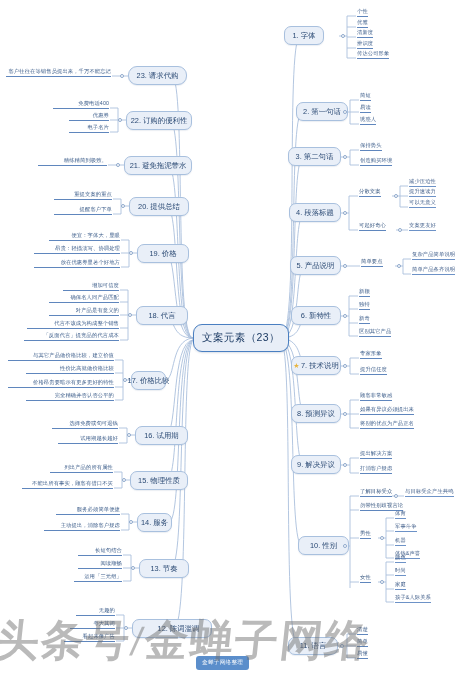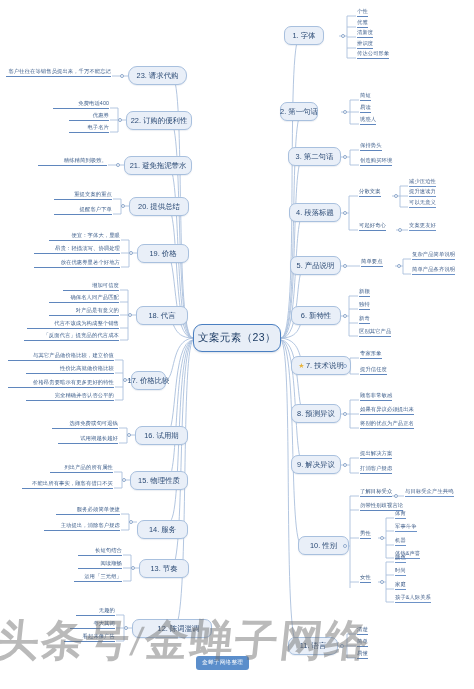--- a/index.html
+++ b/index.html
@@ -282,49 +282,49 @@
       <path d="M131 581 L 123 581"></path>
 
       <path d="M132 628 L 124 628"></path>
       <path d="M124 615 L 124 641"></path>
       <path d="M124 615 L 116 615"></path>
         <path d="M124 628 L 116 628"></path>
       <path d="M124 641 L 116 641"></path>
     </g>
   </svg>
 
-  <div class="center-node" style="left:193px;top:324px;width:88px;height:28px;">文案元素（23）</div>
+  <div class="center-node" style="left:193px;top:324px;width:96px;height:28px;">文案元素（23）</div>
 
   <div class="topic" style="left:284px;top:26px;width:40px;height:19px;">1. 字体</div>
-  <div class="topic" style="left:280px;top:102px;width:38px;height:19px;text-align:right;">2. 第一句话</div>
+  <div class="topic" style="left:296px;top:102px;width:52px;height:19px;text-align:right;">2. 第一句话</div>
   <div class="topic" style="left:288px;top:147px;width:53px;height:19px;">3. 第二句话</div>
   <div class="topic" style="left:289px;top:203px;width:52px;height:19px;">4. 段落标题</div>
   <div class="topic" style="left:290px;top:256px;width:51px;height:19px;">5. 产品说明</div>
   <div class="topic" style="left:291px;top:306px;width:50px;height:19px;">6. 新特性</div>
 
-  <div class="topic" style="left:291px;top:356px;width:60px;height:19px;">
+  <div class="topic" style="left:291px;top:356px;width:50px;height:19px;">
     <span class="star">★</span>
     <span>7. 技术说明</span>
   </div>
 
   <div class="topic" style="left:291px;top:404px;width:50px;height:19px;">8. 预测异议</div>
   <div class="topic" style="left:291px;top:455px;width:50px;height:19px;">9. 解决异议</div>
   <div class="topic" style="left:290px;top:536px;width:51px;height:19px;margin-left:8px;">10. 性别</div>
   <div class="topic" style="left:288px;top:637px;width:50px;height:18px;">11. 语言</div>
 
   <div class="topic" style="left:128px;top:66px;width:59px;height:19px;border-radius:9px;">23. 请求代购</div>
   <div class="topic" style="left:126px;top:111px;width:66px;height:19px;">22. 订购的便利性</div>
   <div class="topic" style="left:124px;top:156px;width:68px;height:19px;">21. 避免拖泥带水</div>
   <div class="topic" style="left:129px;top:197px;width:60px;height:19px;">20. 提供总结</div>
   <div class="topic" style="left:137px;top:244px;width:52px;height:19px;">19. 价格</div>
   <div class="topic" style="left:136px;top:306px;width:52px;height:19px;">18. 代言</div>
   <div class="topic" style="left:131px;top:371px;width:35px;height:19px;">17. 价格比较</div>
   <div class="topic" style="left:135px;top:426px;width:53px;height:19px;">16. 试用期</div>
   <div class="topic" style="left:130px;top:471px;width:58px;height:19px;">15. 物理性质</div>
-  <div class="topic" style="left:137px;top:513px;width:51px;height:19px;margin-top:7px;">14. 服务</div>
+  <div class="topic" style="left:137px;top:513px;width:35px;height:19px;">14. 服务</div>
   <div class="topic" style="left:139px;top:559px;width:50px;height:19px;">13. 节奏</div>
   <div class="topic" style="left:132px;top:619px;width:80px;height:19px;padding-left:16px;">12. 陈词滥调</div>
 
   <div class="leaf right" style="left:357px;top:9px;">个性</div>
   <div class="leaf right" style="left:357px;top:20px;">优雅</div>
   <div class="leaf right" style="left:357px;top:30px;">清新度</div>
   <div class="leaf right" style="left:357px;top:41px;">辨识度</div>
   <div class="leaf right" style="left:357px;top:51px;">传达公司形象</div>
 
   <div class="leaf right" style="left:360px;top:93px;">简短</div>

